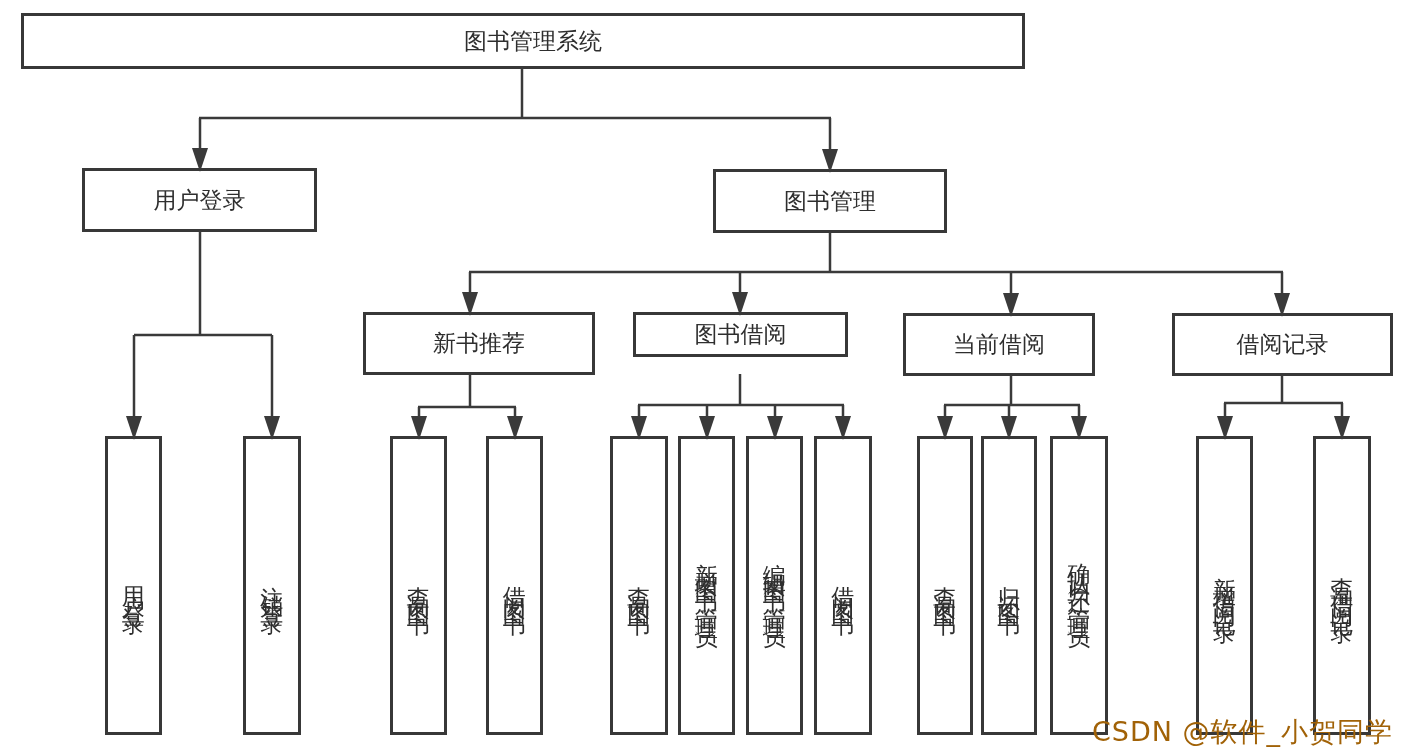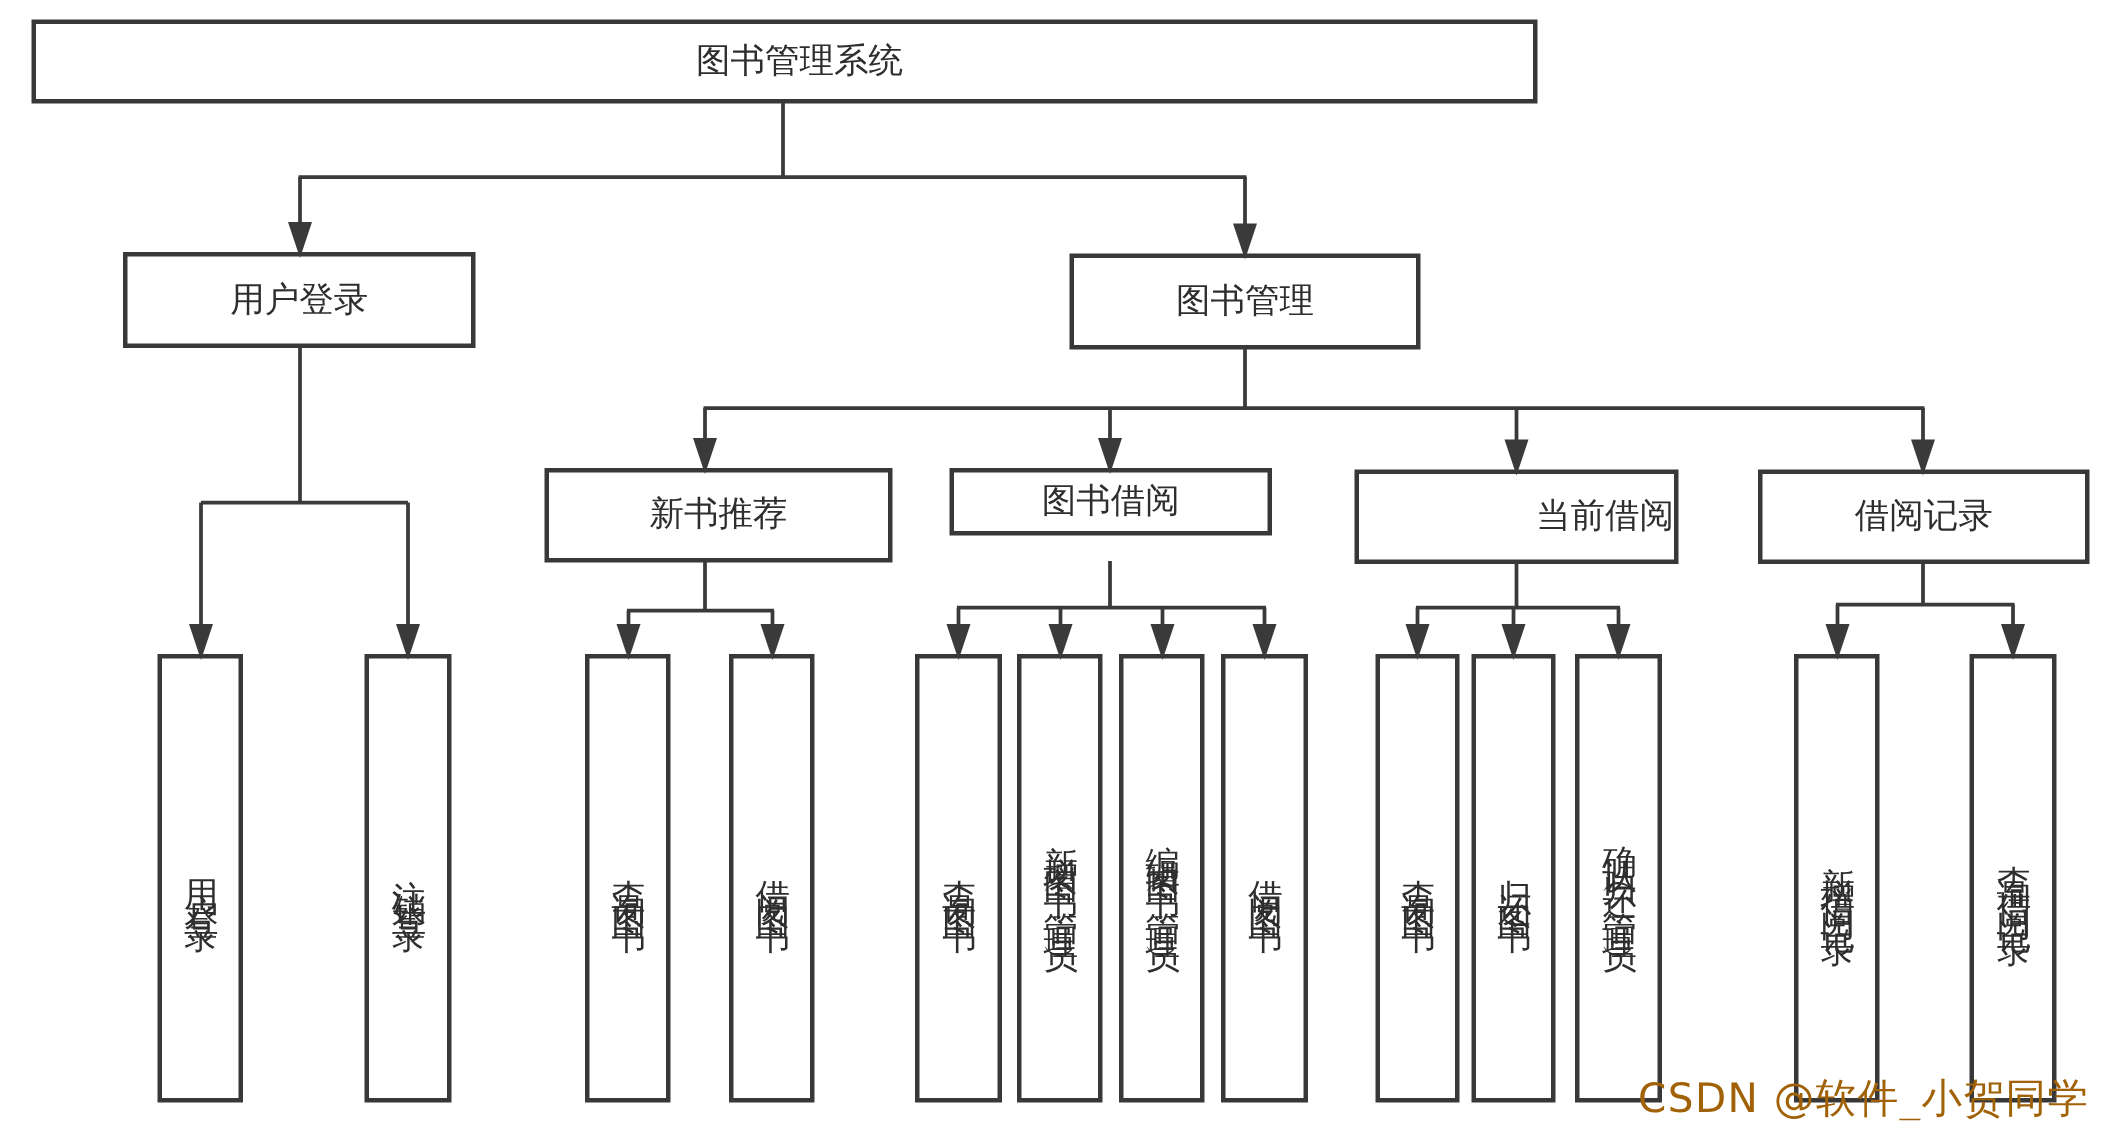--- a/index.html
+++ b/index.html
@@ -17,21 +17,21 @@
   .vtext{
     writing-mode:vertical-rl;text-orientation:mixed;
     font-size:23px;letter-spacing:9px;line-height:1.15;white-space:nowrap;
   }
   
   .box-root   {left:21px;  top:13px;  width:1004px;height:56px;padding-left:20px;}
   .box-user   {left:82px;  top:168px; width:235px; height:64px;}
   .box-mgmt   {left:713px; top:169px; width:234px; height:64px;}
   .box-newbook{left:363px; top:312px; width:232px; height:63px;}
   .box-borrow {left:633px; top:312px; width:215px; height:45px;}
-  .box-current{left:903px; top:313px; width:216px; height:63px;justify-content:flex-end;}
+  .box-current{left:903px; top:313px; width:192px; height:63px;}
   .box-records{left:1172px;top:313px; width:221px; height:63px;}
   
   .leaf{top:436px;height:299px;}
   .leaf-u1{left:105px;width:57px;}
   .leaf-u2{left:243px;width:58px;}
   .leaf-n1{left:390px;width:57px;}
   .leaf-n2{left:486px;width:57px;}
   .leaf-b1{left:610px;width:58px;}
   .leaf-b2{left:678px;width:57px;}
   .leaf-b3{left:746px;width:57px;}

